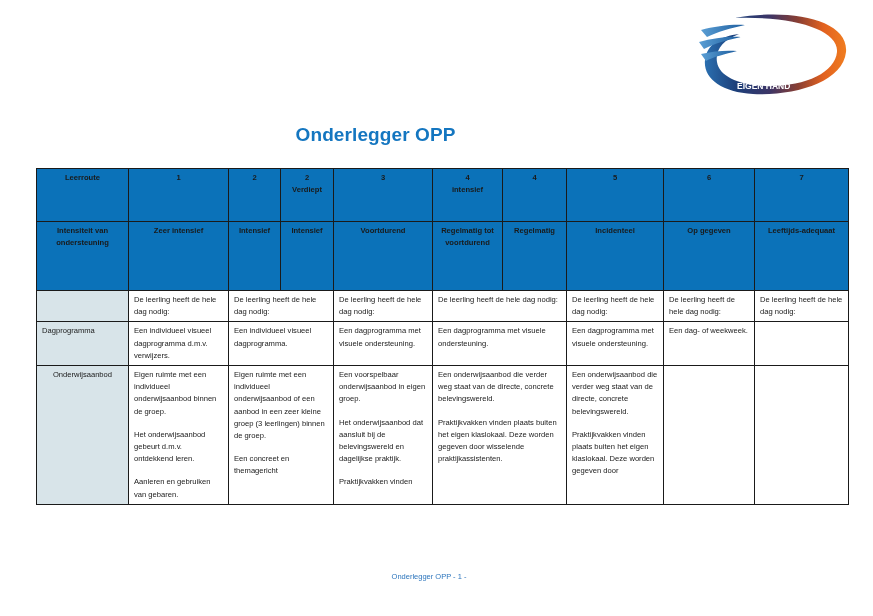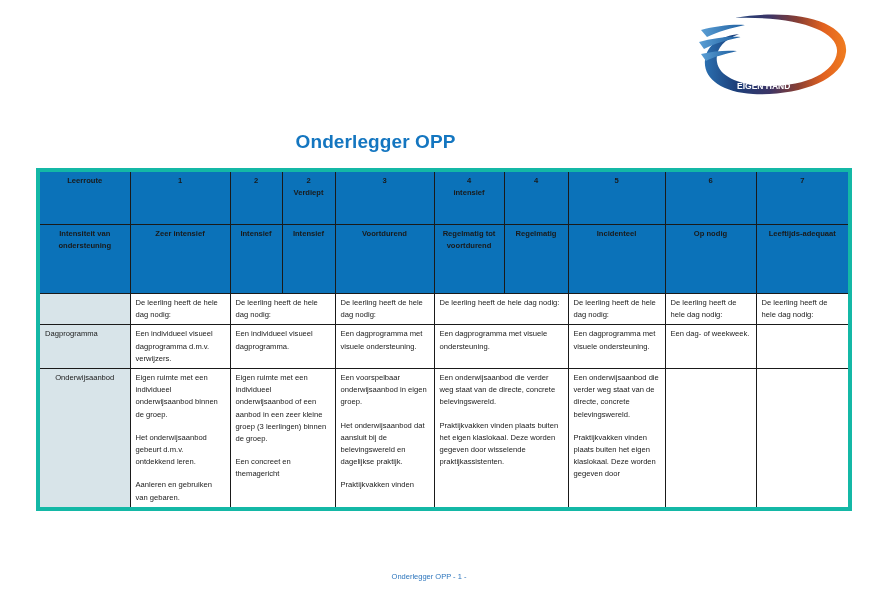--- a/index.html
+++ b/index.html
@@ -30,35 +30,34 @@
   .page-title {
     position: absolute;
     top: 124px;
     left: 0;
     width: 751px;
     text-align: center;
     font-size: 19px;
     font-weight: bold;
     color: #1476c0;
     letter-spacing: 0.1px;
-    margin-top: 7px;
   }
 
   
   .table-wrap {
     position: absolute;
     left: 36px;
     top: 168px;
     width: 812px;
   }
   table.opp {
     border-collapse: collapse;
     table-layout: fixed;
     width: 812px;
-    border: 4px solid #14b8a6;
+    border: 1px solid #14b8a6;
   }
   table.opp td {
     border: 1px solid #1a1a1a;
     vertical-align: top;
     padding: 3px 5px 3px 5px;
     font-size: 7.6px;
     line-height: 12.2px;
     color: #1a1a1a;
     overflow: hidden;
   }
@@ -179,21 +178,21 @@
 
       <tr>
         <td class="hd hd-int" style="background: rgb(11, 114, 185);">Intensiteit van ondersteuning</td>
         <td class="hd hd-int" style="background: rgb(11, 114, 185);">Zeer intensief</td>
         <td class="hd hd-int" style="background: rgb(11, 114, 185);">Intensief</td>
         <td class="hd hd-int" style="background: rgb(11, 114, 185);">Intensief</td>
         <td class="hd hd-int" style="background: rgb(11, 114, 185);">Voortdurend</td>
         <td class="hd hd-int" style="background: rgb(11, 114, 185);">Regelmatig tot voortdurend</td>
         <td class="hd hd-int" style="background: rgb(11, 114, 185);">Regelmatig</td>
         <td class="hd hd-int" style="background: rgb(11, 114, 185);">Incidenteel</td>
-        <td class="hd hd-int" style="background: rgb(11, 114, 185);">Op nodig</td>
+        <td class="hd hd-int" style="background: rgb(11, 114, 185);">Op gegeven</td>
         <td class="hd hd-int" style="background: rgb(11, 114, 185); margin-top: 13px;">Leeftijds-adequaat</td>
       </tr>
 
 
       <tr>
         <td class="rowlabel" style="background: rgb(216, 228, 233);"></td>
         <td>De leerling heeft de hele dag nodig:</td>
         <td colspan="2">De leerling heeft de hele dag nodig:</td>
         <td>De leerling heeft de hele dag nodig:</td>
         <td colspan="2">De leerling heeft de hele dag nodig:</td>

